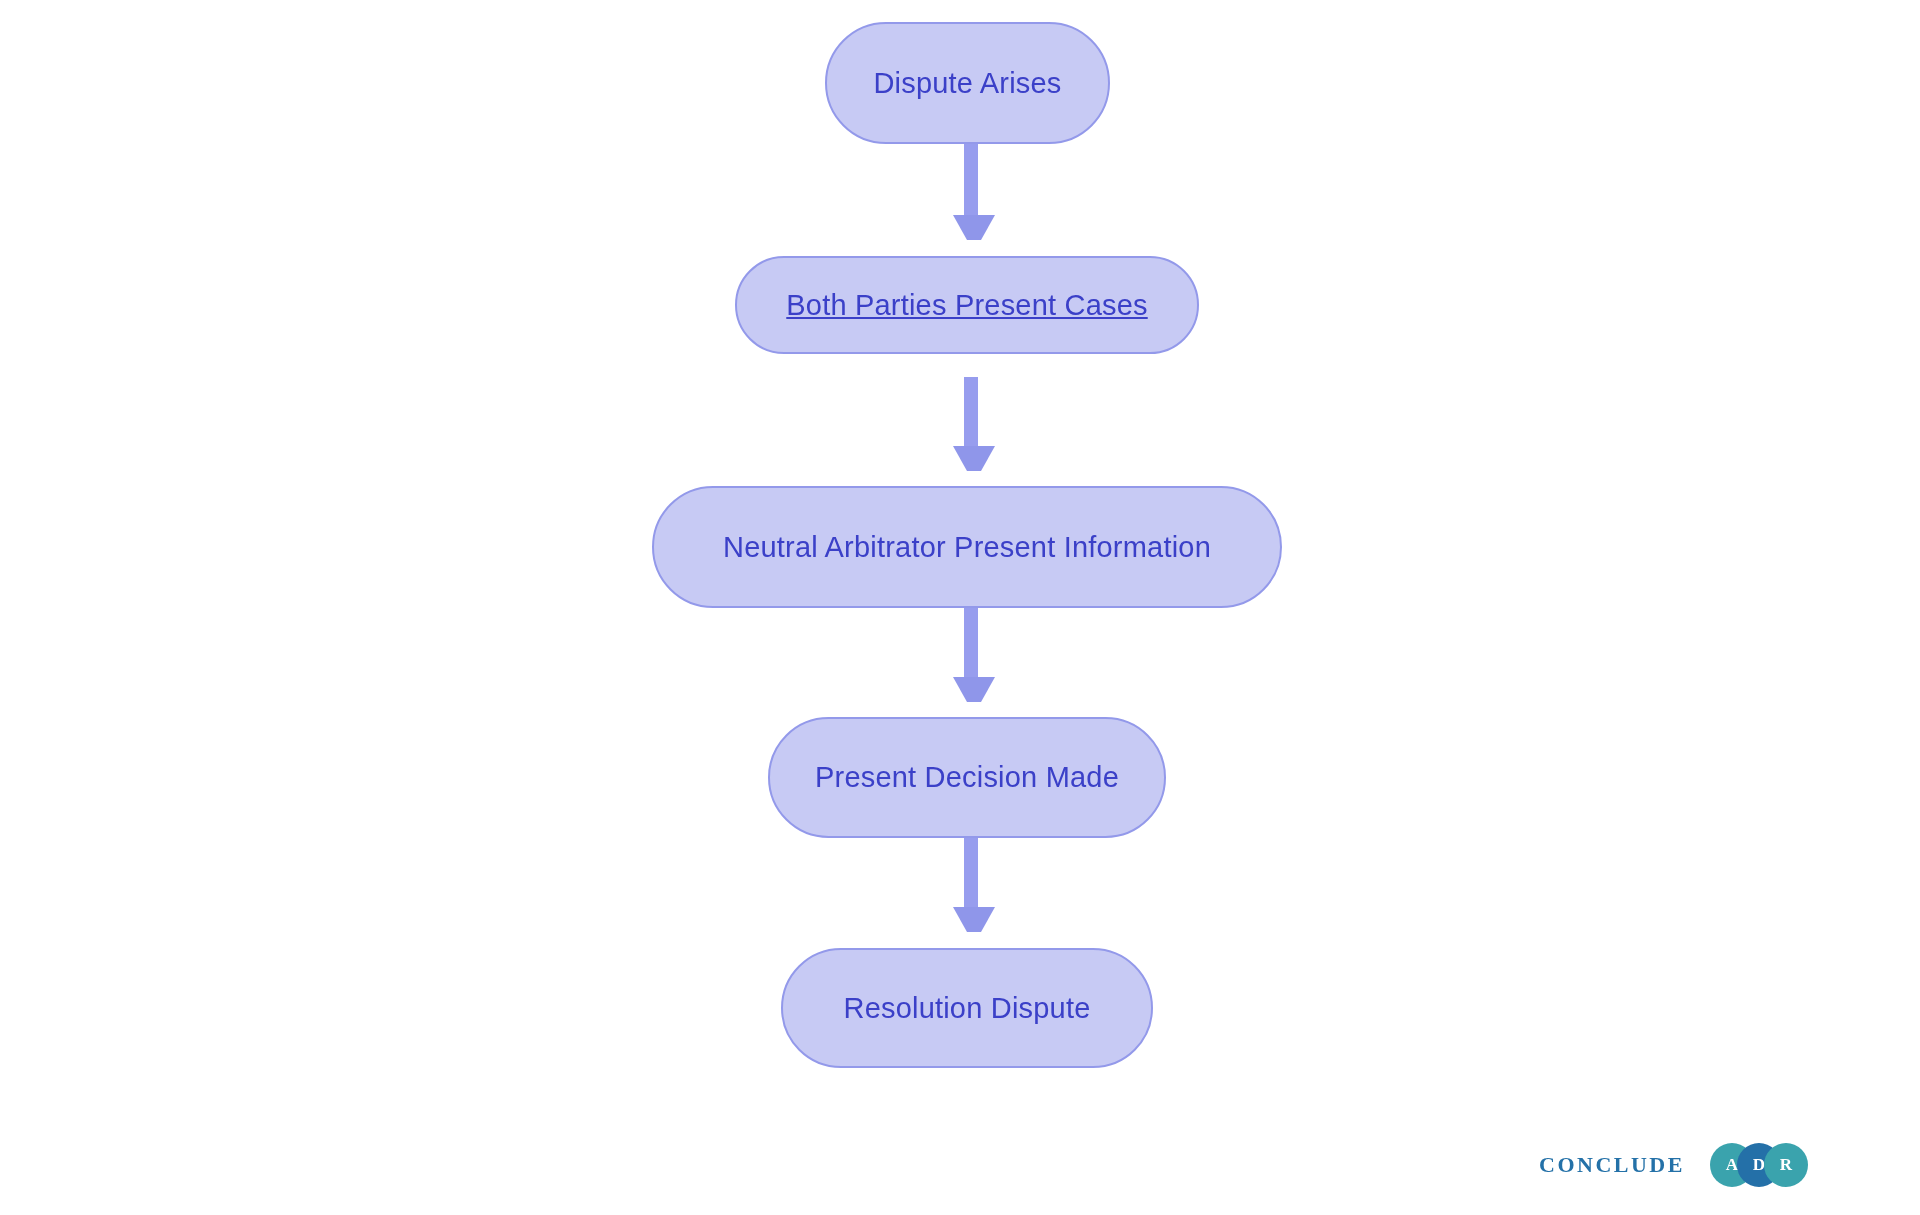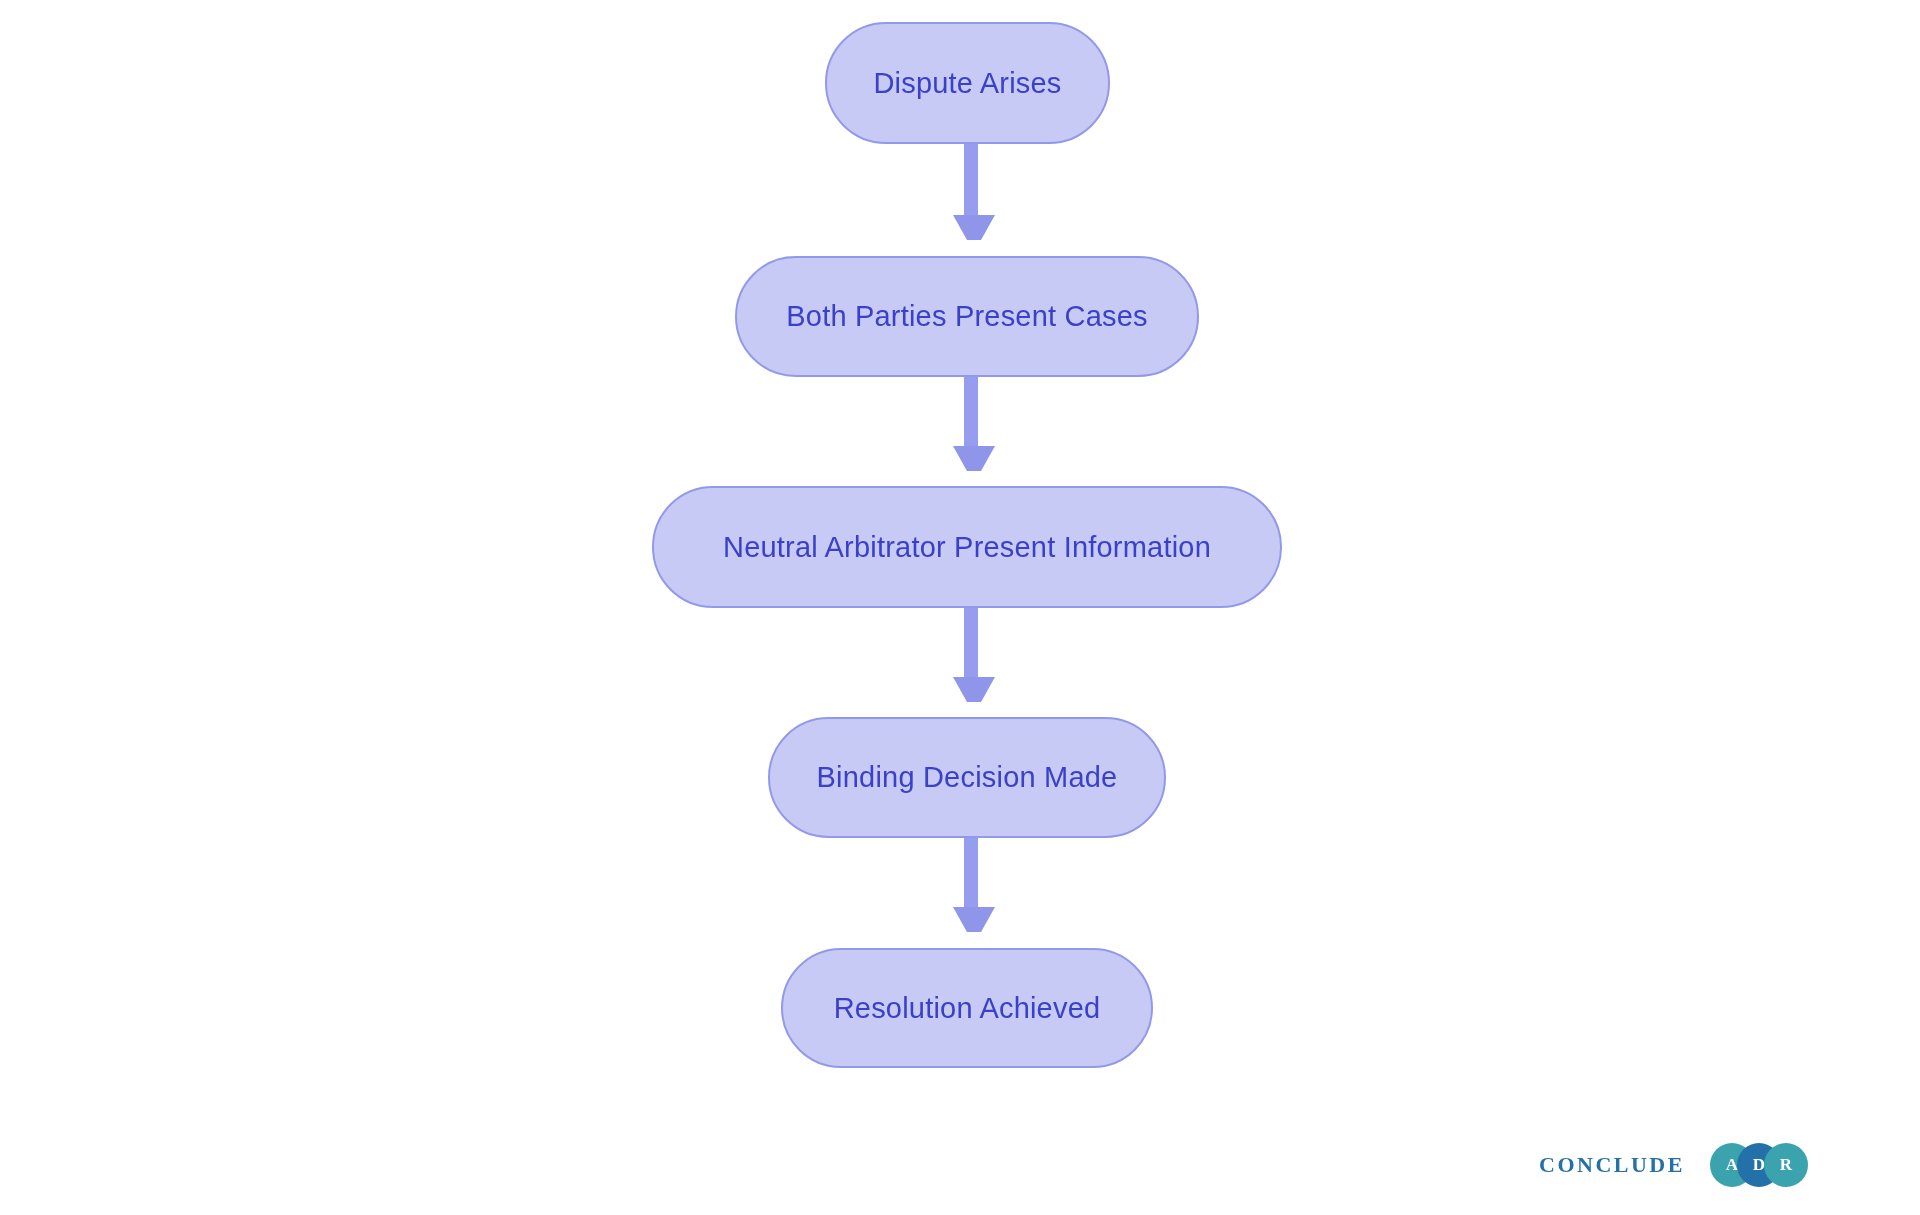--- a/index.html
+++ b/index.html
@@ -21,21 +21,21 @@
     background: #c7caf4;
     border: 2px solid #9399ea;
     border-radius: 999px;
     color: #3b40c8;
     font-size: 29px;
     letter-spacing: 0.2px;
     text-align: center;
     white-space: nowrap;
   }
   .node-1 { left: 818px; top: 15px;  width: 285px; height: 122px; }
-  .node-2 { left: 728px; top: 249px; width: 464px; height: 121px; }
+  .node-2 { left: 728px; top: 249px; width: 464px; height: 98px; text-decoration: underline; }
   .node-3 { left: 645px; top: 479px; width: 630px; height: 122px; }
   .node-4 { left: 761px; top: 710px; width: 398px; height: 121px; }
   .node-5 { left: 774px; top: 941px; width: 372px; height: 120px; }
 
   
   .flow-arrow { position: absolute; left: 946px; width: 28px; }
   .arrow-1 { top: 137px; height: 110px; }
   .arrow-2 { top: 370px; height: 108px; }
   .arrow-3 { top: 601px; height: 108px; }
   .arrow-4 { top: 831px; height: 108px; }
@@ -120,30 +120,30 @@
   <div class="flow-node node-3">
     <span>Neutral Arbitrator Present Information</span>
   </div>
 
   <div class="flow-arrow arrow-3">
     <div class="shaft"></div>
     <div class="head"></div>
   </div>
 
   <div class="flow-node node-4">
-    <span>Binding Decision Made</span>
+    <span>Present Decision Made</span>
   </div>
 
   <div class="flow-arrow arrow-4">
     <div class="shaft"></div>
     <div class="head"></div>
   </div>
 
   <div class="flow-node node-5">
-    <span>Resolution Achieved</span>
+    <span>Resolution Dispute</span>
   </div>
 
   <div class="brand">
     <span class="brand-wordmark">CONCLUDE</span>
     <span class="brand-badges">
       <span class="badge badge-a">A</span>
       <span class="badge badge-d">D</span>
       <span class="badge badge-r">R</span>
     </span>
   </div>

